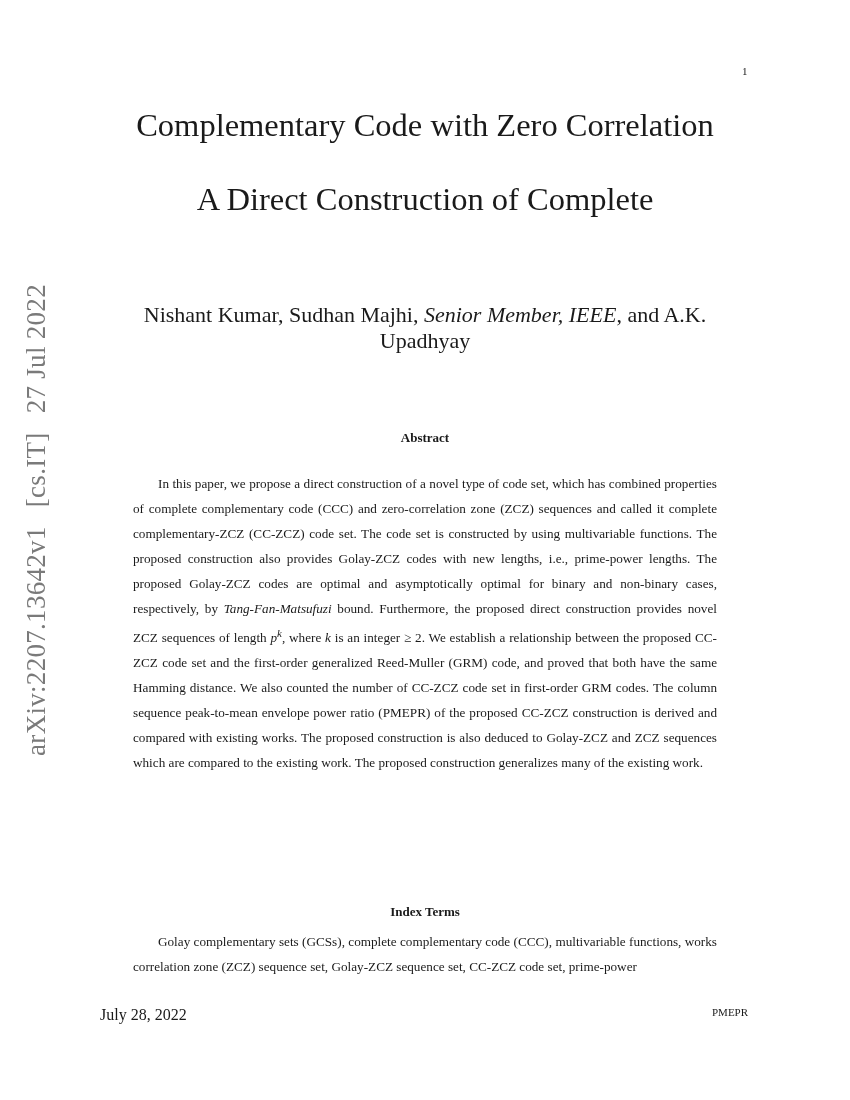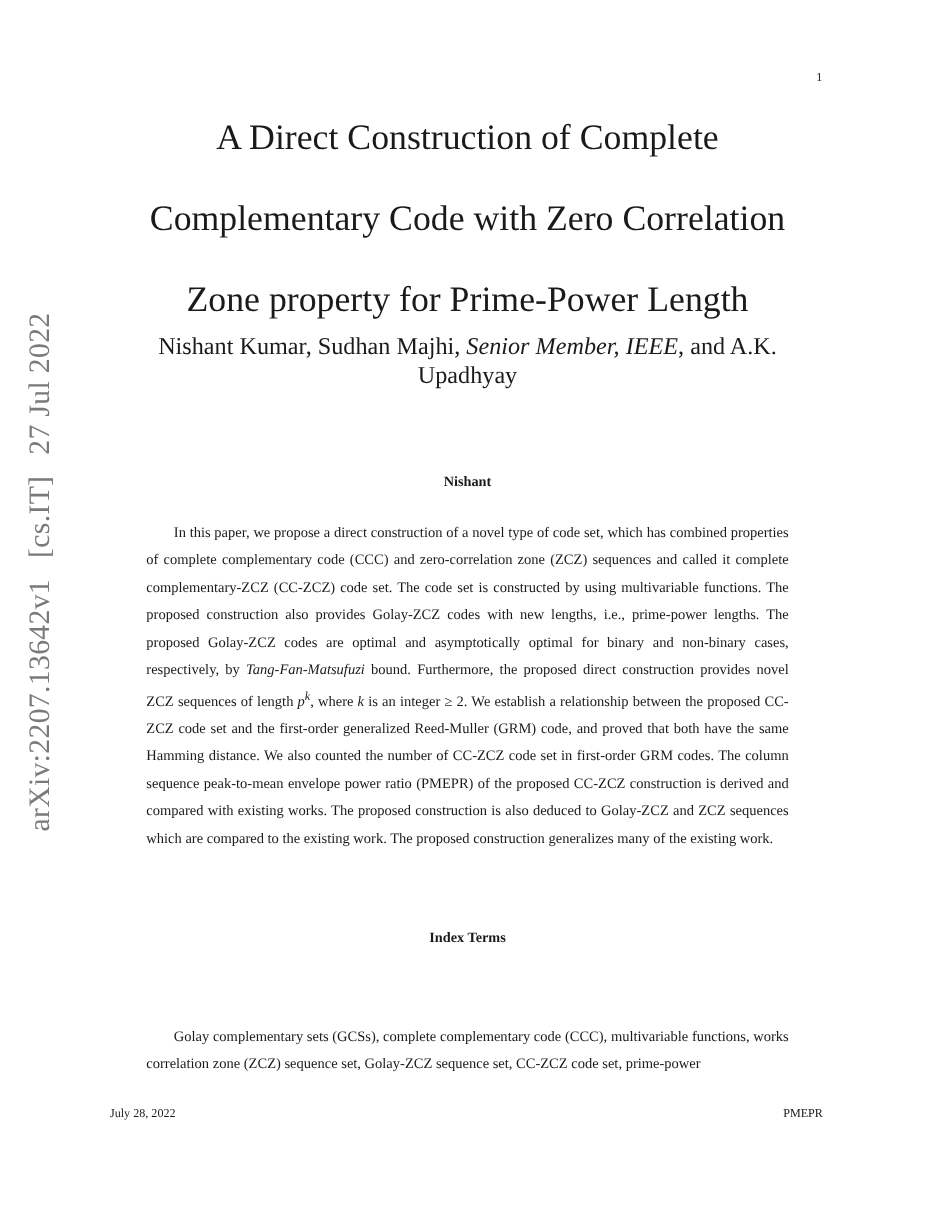--- a/index.html
+++ b/index.html
@@ -19,51 +19,50 @@
     font-size: 32.5px; line-height: 74px; font-weight: normal; margin: 0;
   }
   .authors {
     position: absolute; top: 302px; left: 100px; width: 650px; text-align: center; font-size: 22px;
   }
   .authors i { font-style: italic; }
   .section-heading {
     position: absolute; left: 100px; width: 650px; text-align: center; font-weight: bold; font-size: 13px;
   }
   .abstract-heading { top: 430px; }
-  .index-heading { top: 844px; }
+  .index-heading { top: 904px; }
   .body-text {
     position: absolute; left: 133px; width: 584px; font-size: 13.2px; line-height: 25px;
     text-align: justify; text-indent: 25px; margin: 0;
   }
   .abstract-body { top: 471px; }
   .index-body { top: 929px; }
   .math { font-style: italic; }
-  .footer-date { position: absolute; top: 1006px; left: 100px; font-size: 11px; }
+  .footer-date { position: absolute; top: 1006px; left: 100px; font-size: 16px; }
   .footer-draft { position: absolute; top: 1006px; left: 712px; font-size: 11px; }
 </style>
 </head>
 <body>
 
 <div class="page-number">1</div>
 
 <div class="arxiv-stamp">
   <span>arXiv:2207.13642v1</span>
   <span>[cs.IT]</span>
   <span>27 Jul 2022</span>
 </div>
 
 <h1 class="title">
+  <div>Complementary Code with Zero Correlation</div>
   <div>A Direct Construction of Complete</div>
-  <div>Complementary Code with Zero Correlation</div>
-  <div>Zone property for Prime-Power Length</div>
 </h1>
 
 <div class="authors"><span>Nishant Kumar, Sudhan Majhi, </span><i>Senior Member, IEEE</i><span>, and A.K. Upadhyay</span></div>
 
-<div class="section-heading abstract-heading">Nishant</div>
+<div class="section-heading abstract-heading">Abstract</div>
 
 <p class="body-text abstract-body"><span>In this paper, we propose a direct construction of a novel type of code set, which has combined properties of complete complementary code (CCC) and zero-correlation zone (ZCZ) sequences and called it complete complementary-ZCZ (CC-ZCZ) code set. The code set is constructed by using multivariable functions. The proposed construction also provides Golay-ZCZ codes with new lengths, i.e., prime-power lengths. The proposed Golay-ZCZ codes are optimal and asymptotically optimal for binary and non-binary cases, respectively, by </span><i>Tang-Fan-Matsufuzi</i><span> bound. Furthermore, the proposed direct construction provides novel ZCZ sequences of length </span><span class="math">p</span><sup class="math">k</sup><span>, where </span><span class="math">k</span><span> is an integer ≥ 2. We establish a relationship between the proposed CC-ZCZ code set and the first-order generalized Reed-Muller (GRM) code, and proved that both have the same Hamming distance. We also counted the number of CC-ZCZ code set in first-order GRM codes. The column sequence peak-to-mean envelope power ratio (PMEPR) of the proposed CC-ZCZ construction is derived and compared with existing works. The proposed construction is also deduced to Golay-ZCZ and ZCZ sequences which are compared to the existing work. The proposed construction generalizes many of the existing work.</span></p>
 
 <div class="section-heading index-heading">Index Terms</div>
 
 <p class="body-text index-body">Golay complementary sets (GCSs), complete complementary code (CCC), multivariable functions, works correlation zone (ZCZ) sequence set, Golay-ZCZ sequence set, CC-ZCZ code set, prime-power</p>
 
 <div class="footer-date">July 28, 2022</div>
 <div class="footer-draft">PMEPR</div>
 

